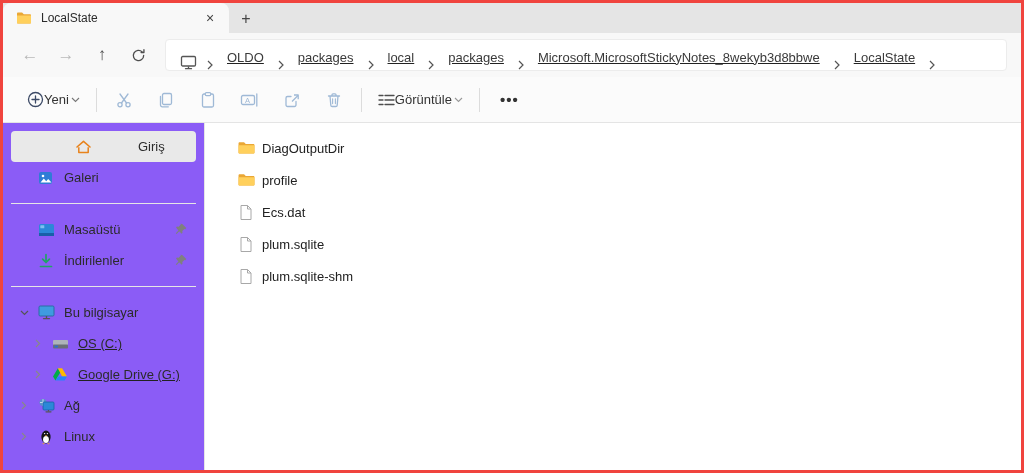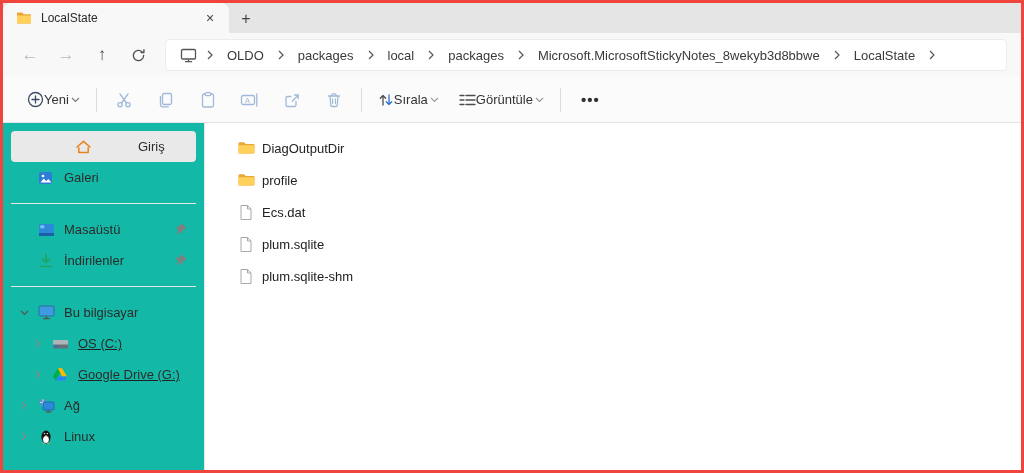--- a/index.html
+++ b/index.html
@@ -1,21 +1,21 @@
 <!DOCTYPE html>
 <html><head>
 <meta charset="utf-8">
 <style>
   * { margin:0; padding:0; box-sizing:border-box; }
   html,body { background:#fff; }
   body { font-family:"Liberation Sans","DejaVu Sans",sans-serif; color:#222; }
 
   .window {
     position:relative; width:1024px; height:473px;
-    border:3px solid #f0443e; background:#14b8a6; overflow:hidden;
+    border:3px solid #f0443e; background:#8b5cf6; overflow:hidden;
     display:flex; flex-direction:column;
   }
 
   
   .tabbar { height:30px; background:#e5e5e5; display:flex; align-items:flex-end; flex:0 0 auto; }
   .tab {
     width:226px; height:30px; background:#f8f8f8; border-radius:8px 8px 0 0;
     display:flex; align-items:center; padding:0 8px 0 12px; gap:8px;
   }
   .tab-title { font-size:12px; color:#2b2b2b; flex:1; white-space:nowrap; overflow:hidden; }
@@ -24,21 +24,21 @@
   .newtab { width:34px; height:28px; display:flex; align-items:center; justify-content:center;
     font-size:16px; color:#444; }
 
   
   .navbar { height:44px; background:#f8f8f8; display:flex; align-items:center; padding:0 14px 0 10px; gap:2px; flex:0 0 auto; }
   .navbtn { width:34px; height:32px; display:flex; align-items:center; justify-content:center;
     font-size:17px; color:#4d4d4d; border-radius:4px; }
   .navbtn.disabled { color:#b9b9b9; }
   .addressbar {
     flex:1; height:32px; margin-left:8px; background:#fff; border:1px solid #ececec; border-radius:4px;
-    display:flex; align-items:center; padding:0 6px; overflow:hidden;
+    display:flex; align-items:flex-end; padding:0 6px; overflow:hidden;text-decoration:underline;
   }
   .crumb-device { display:flex; align-items:center; padding:0 8px; }
   .crumb { font-size:13px; color:#3a3a3a; padding:0 12px; height:26px; display:flex; align-items:center;
     border-radius:4px; white-space:nowrap; }
   .crumb-sep { display:flex; align-items:center; padding:0 1px; }
 
   
   .toolbar { height:46px; background:#fbfbfb; border-bottom:1px solid #e4e4e4; display:flex; align-items:center;
     padding:0 10px 0 14px; flex:0 0 auto; }
   .tb-btn { display:flex; align-items:center; gap:0; padding:0 10px; height:34px; border-radius:4px;
@@ -204,34 +204,20 @@
       <svg width="18" height="18" viewBox="0 0 18 18">
         <path d="M3.5 5h11" stroke="#9fb9d6" stroke-width="1.3" stroke-linecap="round"></path>
         <path d="M7 5V3.8A1 1 0 0 1 8 2.8h2a1 1 0 0 1 1 1V5" fill="none" stroke="#9fb9d6" stroke-width="1.3"></path>
         <path d="M5 5l.8 9.2a1.4 1.4 0 0 0 1.4 1.3h3.6a1.4 1.4 0 0 0 1.4-1.3L13 5" fill="none" stroke="#9fb9d6" stroke-width="1.3"></path>
         <path d="M7.6 7.8v4.8M10.4 7.8v4.8" stroke="#9fb9d6" stroke-width="1.1" stroke-linecap="round"></path>
       </svg>
     </div>
 
     <div class="tb-divider"></div>
 
-    <div class="tb-btn">
-      <span>
-        <svg width="16" height="16" viewBox="0 0 16 16">
-          <path d="M5 13V3.5M5 3.5L2.3 6.2M5 3.5l2.7 2.7" fill="none" stroke="#4d4d4d" stroke-width="1.3" stroke-linecap="round" stroke-linejoin="round"></path>
-          <path d="M11 3v9.5M11 12.5l-2.7-2.7M11 12.5l2.7-2.7" fill="none" stroke="#2d6fce" stroke-width="1.3" stroke-linecap="round" stroke-linejoin="round"></path>
-        </svg>
-      </span>
-      <span>Sırala</span>
-      <span class="chev-down">
-        <svg width="9" height="6" viewBox="0 0 9 6">
-            <path d="M1 1l3.5 3.5L8 1" fill="none" stroke="#999" stroke-width="1.1"></path>
-          </svg>
-      </span>
-    </div>
 
     <div class="tb-btn">
       <span>
         <svg width="17" height="14" viewBox="0 0 17 14">
           <path d="M1 2.5h4M7 2.5h9M1 7h4M7 7h9M1 11.5h4M7 11.5h9" stroke="#4d4d4d" stroke-width="1.3" stroke-linecap="round"></path>
         </svg>
       </span>
       <span>Görüntüle</span>
       <span class="chev-down">
         <svg width="9" height="6" viewBox="0 0 9 6">

